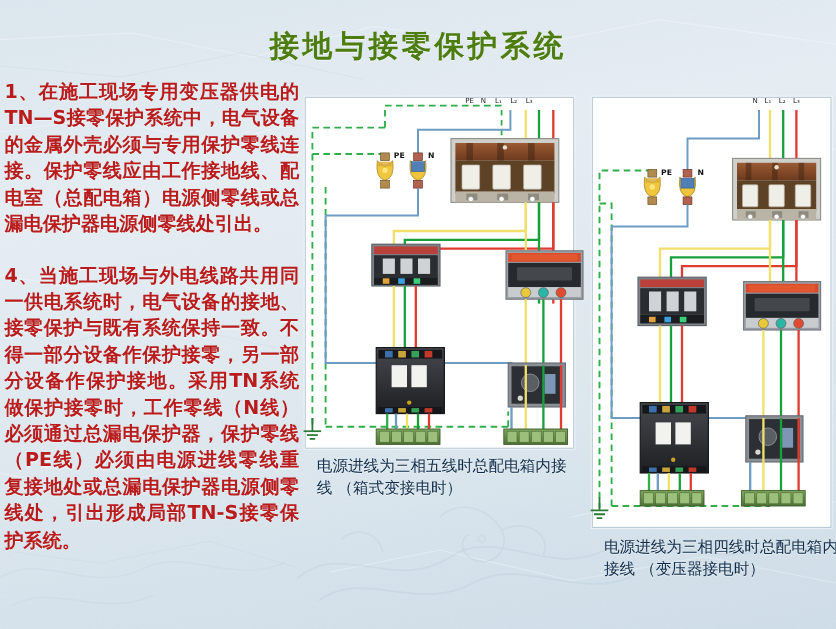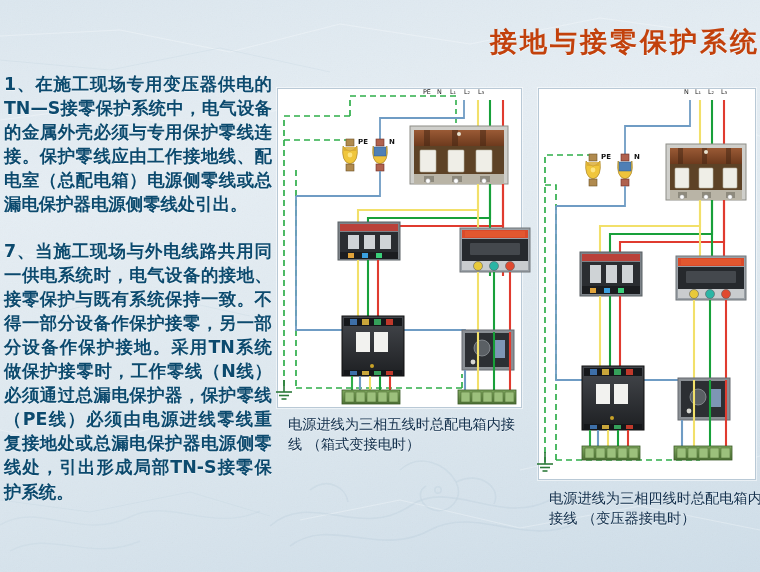--- a/index.html
+++ b/index.html
@@ -6,29 +6,29 @@
   body{
     width:760px;height:572px;overflow:hidden;position:relative;
     font-family:"DejaVu Sans","Liberation Sans",sans-serif;
     background:linear-gradient(170deg,#dce7ef 0%,#e6eef4 28%,#dfe9f0 60%,#cfdee9 100%);
   }
   
   .texture{position:absolute;inset:0;pointer-events:none;opacity:.5;}
   .wm{position:absolute;pointer-events:none;opacity:.30;}
 
   .slide-title{
-    position:absolute;left:0;right:0;top:24px;text-align:right;
-    font-size:27px;font-weight:bold;letter-spacing:3px;color:#c2410c;
+    position:absolute;left:0;right:0;top:24px;text-align:center;
+    font-size:27px;font-weight:bold;letter-spacing:3px;color:#4d7c0f;
     font-family:"DejaVu Sans","Liberation Sans",sans-serif;
     text-shadow:0 1px 0 rgba(255,255,255,.55);
   }
 
   .body-text{
     position:absolute;left:4px;top:72px;width:268px;
-    color:#0c4a6e;font-size:17.4px;line-height:24.1px;font-weight:bold;
+    color:#b91c1c;font-size:17.4px;line-height:24.1px;font-weight:bold;
     letter-spacing:0px;text-shadow:0 1px 0 rgba(255,255,255,.4);
   }
   .body-text p{margin:0 0 22px 0;text-align:justify;text-justify:inter-ideograph;}
 
   .panel{position:absolute;background:#ffffff;border:1px solid #b9c9d6;box-shadow:0 0 0 1px rgba(255,255,255,.5);}
   #panel-1{left:277px;top:88px;width:243px;height:318px;}
   #panel-2{left:538px;top:88px;width:216px;height:390px;}
 
   .cap{
     position:absolute;color:#0f2c49;font-size:14.2px;font-weight:normal;
@@ -83,21 +83,21 @@
   <g fill="none" stroke="#a7bfcf" stroke-width="1.4" stroke-opacity=".45">
     <path d="M0,70 C40,46 80,86 130,62 C170,42 210,78 260,56"></path>
     <path d="M10,96 C50,74 90,108 140,86"></path>
   </g>
 </svg>
 
 <div class="slide-title">接地与接零保护系统</div>
 
 <div class="body-text">
   <p>1、在施工现场专用变压器供电的TN—S接零保护系统中，电气设备的金属外壳必须与专用保护零线连接。保护零线应由工作接地线、配电室（总配电箱）电源侧零线或总漏电保护器电源侧零线处引出。</p>
-  <p>7、当施工现场与外电线路共用同一供电系统时，电气设备的接地、接零保护与既有系统保持一致。不得一部分设备作保护接零，另一部分设备作保护接地。采用TN系统做保护接零时，工作零线（N线）必须通过总漏电保护器，保护零线（PE线）必须由电源进线零线重复接地处或总漏电保护器电源侧零线处，引出形成局部TN-S接零保护系统。</p>
+  <p>4、当施工现场与外电线路共用同一供电系统时，电气设备的接地、接零保护与既有系统保持一致。不得一部分设备作保护接零，另一部分设备作保护接地。采用TN系统做保护接零时，工作零线（N线）必须通过总漏电保护器，保护零线（PE线）必须由电源进线零线重复接地处或总漏电保护器电源侧零线处，引出形成局部TN-S接零保护系统。</p>
 </div>
 
 <div class="panel" id="panel-1"></div>
 
 <svg class="dg" width="760" height="572" style="pointer-events:none">
   <defs>
     <linearGradient id="brownbar" x1="0" y1="0" x2="0" y2="1">
       <stop offset="0" stop-color="#9a5a35"></stop>
         <stop offset="1" stop-color="#6d3a1d"></stop>
     </linearGradient>

